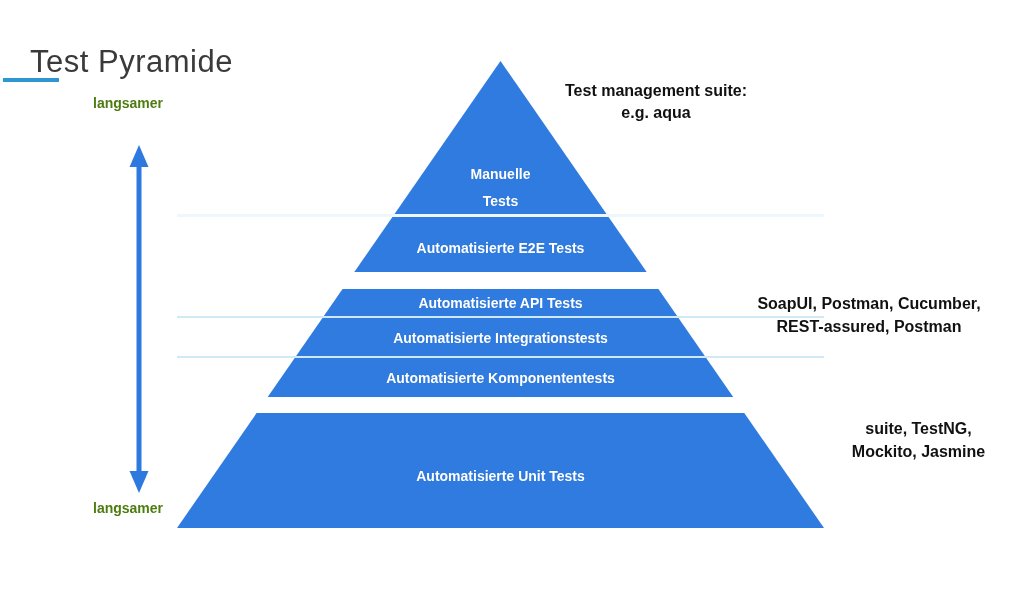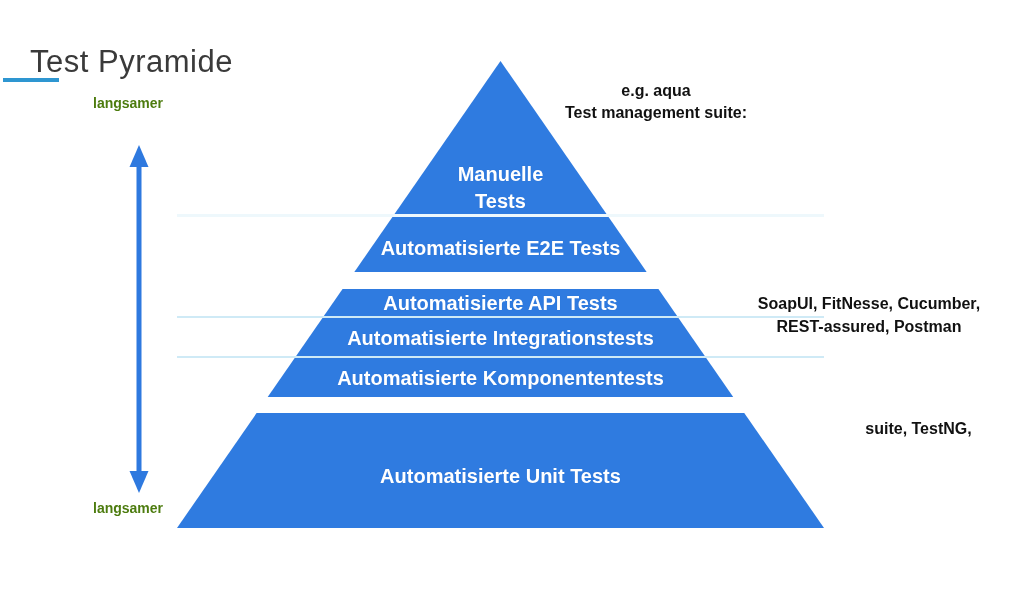--- a/index.html
+++ b/index.html
@@ -49,21 +49,21 @@
   .separator { position: absolute; left: 0; width: 100%; }
   .sep-manual-e2e   { top: 153px; height: 3px;  background: #eef8fc; }
   .gap-e2e-api      { top: 211px; height: 17px; background: #ffffff; }
   .sep-api-int      { top: 255px; height: 2px;  background: #cfeaf6; }
   .sep-int-komp     { top: 295px; height: 2px;  background: #cfeaf6; }
   .gap-komp-unit    { top: 336px; height: 16px; background: #ffffff; }
 
   .pyr-label {
     position: absolute; left: 0; width: 100%;
     text-align: center; color: #ffffff;
-    font-weight: 700; font-size: 20px; line-height: 22px;
+    font-weight: 700; font-size: 14px; line-height: 22px;
     text-shadow: 0 0 1px rgba(30,80,160,0.25);
   }
   .lab-manual { top: 100px; line-height: 27px; }
   .lab-e2e    { top: 176px; }
   .lab-api    { top: 231px; }
   .lab-int    { top: 266px; }
   .lab-komp   { top: 306px; }
   .lab-unit   { top: 404px; }
   .pyr-label .line { display: block; white-space: pre; }
 
@@ -120,24 +120,25 @@
     </div>
     <div class="pyr-label lab-komp">
       <span class="line">Automatisierte Komponententests</span>
     </div>
     <div class="pyr-label lab-unit">
       <span class="line">Automatisierte Unit Tests</span>
     </div>
   </div>
 
   <div class="annotation ann-manual">
+    <span class="line">Test management suite:</span>
     <span class="line">e.g. aqua</span>
-    <span class="line">Test management suite:</span>
   </div>
   <div class="annotation ann-api">
-    <span class="line">SoapUI, FitNesse, Cucumber,</span>
+    <span class="line">SoapUI, Postman, Cucumber,</span>
     <span class="line">REST-assured, Postman</span>
   </div>
   <div class="annotation ann-unit">
     <span class="line">suite, TestNG,</span>
+    <span class="line">Mockito, Jasmine</span>
   </div>
 
 </div>
 
 </body></html>

